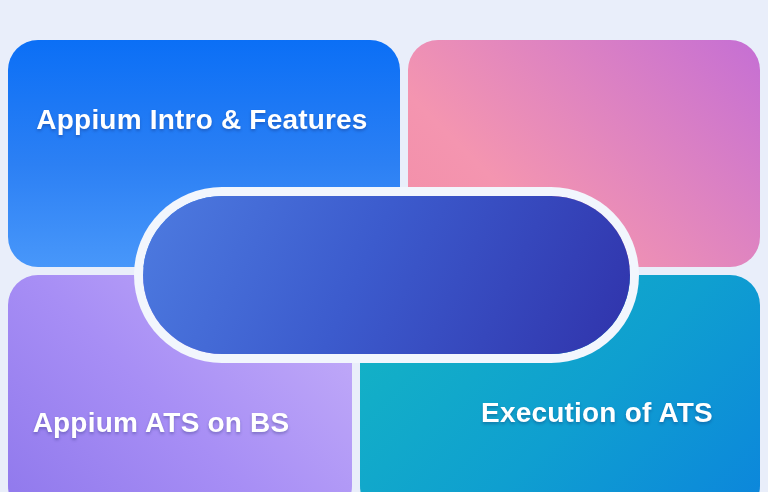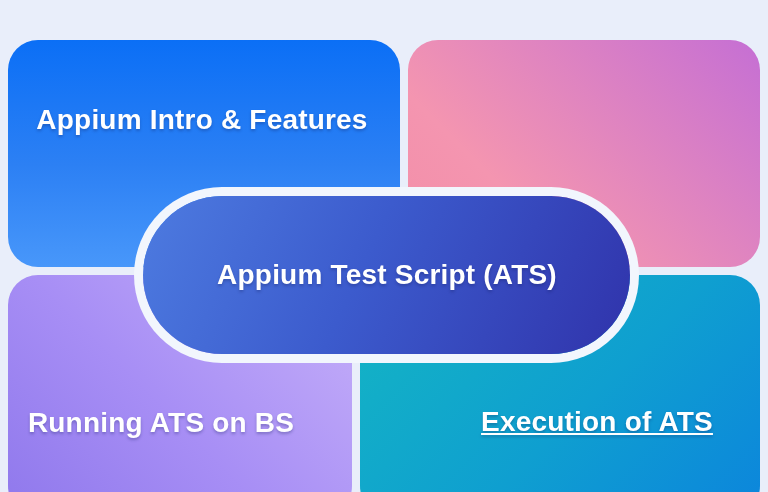--- a/index.html
+++ b/index.html
@@ -49,39 +49,38 @@
     color:#ffffff;
     font-weight:700;
     font-size:28px;
     letter-spacing:0.2px;
     text-shadow:0 2px 3px rgba(20,30,90,0.30);
   }
   .label-intro{left:202px;top:88px;}
   .label-getting-started{left:597px;top:87px;}
   .label-ats{left:387px;top:243px;}
   .label-running{left:161px;top:391px;}
-  .label-execution{left:597px;top:390px;text-decoration:underline;}
+  .label-execution{left:597px;top:381px;}
 </style>
 </head>
 <body>
 
 <div class="stage">
 
   <div class="block block-intro"></div>
 
   <div class="block block-getting-started"></div>
 
   <div class="block block-running"></div>
 
   <div class="block block-execution"></div>
 
   <div class="pill"></div>
 
   <div class="label label-intro">Appium Intro &amp; Features</div>
 
 
-  <div class="label label-ats">Appium Test Script (ATS)</div>
 
-  <div class="label label-running">Running ATS on BS</div>
+  <div class="label label-running">Appium ATS on BS</div>
 
   <div class="label label-execution">Execution of ATS</div>
 
 </div>
 
 </body></html>

